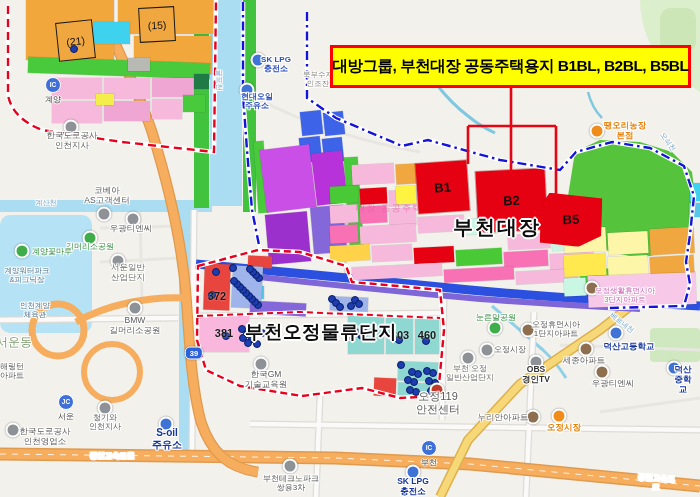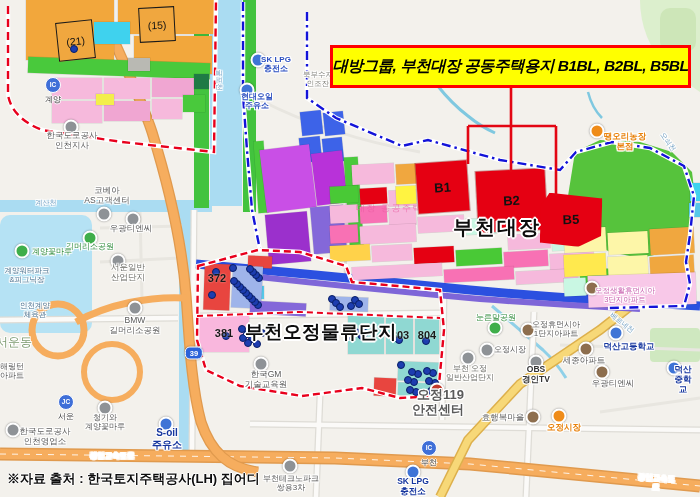--- a/index.html
+++ b/index.html
@@ -35,21 +35,21 @@
            text-shadow:0 0 2px rgba(255,255,255,.6);}
   .badge{position:absolute;z-index:60;transform:translate(-50%,-50%);text-align:center;}
   .badge .bc{width:14px;height:14px;margin:0 auto;border-radius:50%;background:#3f6fd8;border:1px solid #fff;
              color:#fff;font-size:6.5px;font-weight:700;line-height:14px;}
   .badge .bn{font-size:8px;color:#444;margin-top:1px;
              text-shadow:-1px 0 #fff,1px 0 #fff,0 -1px #fff,0 1px #fff;}
   .route{position:absolute;z-index:60;transform:translate(-50%,-50%);background:#2b62d9;border:1px solid #fff;
          border-radius:5px;color:#fff;font-size:7.5px;font-weight:700;padding:1px 4px;box-shadow:0 0 2px rgba(0,0,0,.4);}
   #banner{position:absolute;z-index:80;left:330px;top:45px;width:355px;height:37px;background:#ffff00;
           border:3px solid #ff0000;display:flex;align-items:center;justify-content:center;}
-  #banner span{font-size:15.5px;font-weight:800;color:#000;white-space:nowrap;letter-spacing:-.5px;font-style:italic;}
+  #banner span{font-size:15.5px;font-weight:800;color:#000;white-space:nowrap;letter-spacing:-.5px;}
   #source-note{position:absolute;z-index:80;left:7px;top:470px;font-size:13px;font-weight:700;color:#0d0d0d;
           text-shadow:-1px 0 #fff,1px 0 #fff,0 -1px #fff,0 1px #fff;}
 </style>
 </head>
 <body>
 
 <div id="map">
 
   <svg id="base-svg" width="700" height="497" viewBox="0 0 700 497">
 
@@ -172,21 +172,20 @@
     </g>
   </svg>
 
   <div class="biglabel" id="ojeong-label">부천오정물류단지</div>
   <div class="biglabel" id="daejang-label">부천대장</div>
 
   <div id="banner">
     <span>대방그룹, 부천대장 공동주택용지 B1BL, B2BL, B5BL</span>
   </div>
 
-  <div id="source-note">※자료 출처 : 한국토지주택공사(LH) 집어디</div>
 <div class="zone" style="left: 26px; top: 0px; width: 88px; height: 60px; background: rgb(242, 167, 60); transform: rotate(0deg);"></div>
     <div class="zone" style="left: 118px; top: 0px; width: 96px; height: 34px; background: rgb(242, 167, 60); transform: rotate(0deg);"></div>
     <div class="zone" style="left: 94px; top: 22px; width: 36px; height: 22px; background: rgb(63, 210, 238); transform: rotate(0deg);"></div>
     <div class="zone" style="left: 134px; top: 36px; width: 78px; height: 38px; background: rgb(242, 167, 60); transform: rotate(0deg);"></div>
     <div class="zone" style="left: 28px; top: 60px; width: 182px; height: 16px; background: rgb(73, 201, 60); transform: rotate(2deg);"></div>
     <div class="zone" style="left: 128px; top: 58px; width: 22px; height: 13px; background: rgb(185, 185, 179); transform: rotate(0deg);"></div>
     <div class="zone" style="left: 52px; top: 78px; width: 50px; height: 21px; background: rgb(246, 185, 220); transform: rotate(0deg);"></div>
     <div class="zone" style="left: 104px; top: 78px; width: 46px; height: 21px; background: rgb(246, 185, 220); transform: rotate(0deg);"></div>
     <div class="zone" style="left: 152px; top: 78px; width: 42px; height: 19px; background: rgb(240, 166, 210); transform: rotate(0deg);"></div>
     <div class="zone" style="left: 52px; top: 101px; width: 50px; height: 22px; background: rgb(246, 185, 220); transform: rotate(0deg);"></div>
@@ -257,53 +256,53 @@
     <div class="mlabel" style="left: 219px; top: 80px; font-size: 7px; color: rgb(111, 158, 194); font-weight: 400; transform: translate(-50%, -50%) rotate(90deg);">굴포천</div>
     <div class="mlabel" style="left: 276px; top: 64px; font-size: 8px; color: rgb(43, 79, 192); font-weight: 700; transform: translate(-50%, -50%) rotate(0deg);">SK LPG
 충전소</div>
     <div class="mlabel" style="left: 257px; top: 101px; font-size: 8px; color: rgb(43, 79, 192); font-weight: 700; transform: translate(-50%, -50%) rotate(0deg);">현대오일
 주유소</div>
     <div class="mlabel" style="left: 318px; top: 80px; font-size: 7.5px; color: rgb(138, 138, 132); font-weight: 400; transform: translate(-50%, -50%) rotate(0deg);">북부수자
 인조잔</div>
     <div class="mlabel" style="left: 683px; top: 62px; font-size: 7.5px; color: rgb(152, 160, 144); font-weight: 400; transform: translate(-50%, -50%) rotate(0deg);">인서
 골재</div>
     <div class="mlabel" style="left: 668px; top: 142px; font-size: 7px; color: rgb(111, 158, 194); font-weight: 400; transform: translate(-50%, -50%) rotate(55deg);">오쇠천</div>
-    <div class="mlabel" style="left: 625px; top: 142px; font-size: 8.5px; color: rgb(232, 130, 12); font-weight: 700; transform: translate(-50%, -50%) rotate(0deg);">땡오리농장
+    <div class="mlabel" style="left: 625px; top: 131px; font-size: 8.5px; color: rgb(232, 130, 12); font-weight: 700; transform: translate(-50%, -50%) rotate(0deg);">땡오리농장
 본점</div>
     <div class="mlabel" style="left: 107px; top: 196px; font-size: 8.5px; color: rgb(90, 90, 90); font-weight: 400; transform: translate(-50%, -50%) rotate(0deg);">코베아
 AS고객센터</div>
     <div class="mlabel" style="left: 131px; top: 229px; font-size: 8.5px; color: rgb(90, 90, 90); font-weight: 400; transform: translate(-50%, -50%) rotate(0deg);">우광티엔씨</div>
     <div class="mlabel" style="left: 90px; top: 247px; font-size: 8px; color: rgb(46, 139, 58); font-weight: 400; transform: translate(-50%, -50%) rotate(0deg);">길머리소공원</div>
     <div class="mlabel" style="left: 52px; top: 252px; font-size: 8px; color: rgb(46, 139, 58); font-weight: 400; transform: translate(-50%, -50%) rotate(0deg);">계양꽃마루</div>
     <div class="mlabel" style="left: 27px; top: 276px; font-size: 7.5px; color: rgb(73, 112, 142); font-weight: 400; transform: translate(-50%, -50%) rotate(0deg);">계양워터파크
 &amp;피그닉장</div>
     <div class="mlabel" style="left: 128px; top: 273px; font-size: 8.5px; color: rgb(106, 106, 100); font-weight: 400; transform: translate(-50%, -50%) rotate(0deg);">서운일반
 산업단지</div>
     <div class="mlabel" style="left: 72px; top: 141px; font-size: 8.5px; color: rgb(90, 90, 90); font-weight: 400; transform: translate(-50%, -50%) rotate(0deg);">한국도로공사
 인천지사</div>
     <div class="mlabel" style="left: 35px; top: 311px; font-size: 7.5px; color: rgb(73, 112, 142); font-weight: 400; transform: translate(-50%, -50%) rotate(0deg);">인천계양
 체육관</div>
     <div class="mlabel" style="left: 14px; top: 343px; font-size: 12px; color: rgb(125, 154, 112); font-weight: 400; transform: translate(-50%, -50%) rotate(0deg);">서운동</div>
     <div class="mlabel" style="left: 12px; top: 371px; font-size: 8px; color: rgb(90, 90, 90); font-weight: 400; transform: translate(-50%, -50%) rotate(0deg);">해링턴
 아파트</div>
     <div class="mlabel" style="left: 135px; top: 326px; font-size: 8.5px; color: rgb(90, 90, 90); font-weight: 400; transform: translate(-50%, -50%) rotate(0deg);">BMW
 길머리소공원</div>
     <div class="mlabel" style="left: 105px; top: 422px; font-size: 8px; color: rgb(90, 90, 90); font-weight: 400; transform: translate(-50%, -50%) rotate(0deg);">청기와
-계양꽃마루</div>
+인천지사</div>
     <div class="mlabel" style="left: 167px; top: 438px; font-size: 10px; color: rgb(22, 54, 158); font-weight: 700; transform: translate(-50%, -50%) rotate(0deg);">S-oil
 주유소</div>
     <div class="mlabel" style="left: 45px; top: 437px; font-size: 8.5px; color: rgb(90, 90, 90); font-weight: 400; transform: translate(-50%, -50%) rotate(0deg);">한국도로공사
 인천영업소</div>
     <div class="mlabel" style="left: 112px; top: 456px; font-size: 7.5px; color: rgb(255, 255, 255); font-weight: 700; transform: translate(-50%, -50%) rotate(0deg);">경인고속도로</div>
     <div class="mlabel" style="left: 656px; top: 483px; font-size: 7.5px; color: rgb(255, 255, 255); font-weight: 700; transform: translate(-50%, -50%) rotate(4deg);">경인고속도로</div>
     <div class="mlabel" style="left: 266px; top: 380px; font-size: 8.5px; color: rgb(90, 90, 90); font-weight: 400; transform: translate(-50%, -50%) rotate(0deg);">한국GM
 기술교육원</div>
-    <div class="mlabel" style="left: 438px; top: 403px; font-size: 13px; color: rgb(90, 90, 90); font-weight: 700; transform: translate(-50%, -50%) rotate(0deg); text-align: right;">오정119
+    <div class="mlabel" style="left: 438px; top: 403px; font-size: 11px; color: rgb(90, 90, 90); font-weight: 400; transform: translate(-50%, -50%) rotate(0deg);">오정119
 안전센터</div>
-    <div class="mlabel" style="left: 503px; top: 418px; font-size: 8.5px; color: rgb(90, 90, 90); font-weight: 400; transform: translate(-50%, -50%) rotate(0deg);">효행복마을</div>
+    <div class="mlabel" style="left: 503px; top: 418px; font-size: 8.5px; color: rgb(90, 90, 90); font-weight: 400; transform: translate(-50%, -50%) rotate(0deg);">누리안아파트</div>
     <div class="mlabel" style="left: 564px; top: 428px; font-size: 8.5px; color: rgb(232, 130, 12); font-weight: 700; transform: translate(-50%, -50%) rotate(0deg);">오정시장</div>
     <div class="mlabel" style="left: 413px; top: 487px; font-size: 8.5px; color: rgb(22, 54, 158); font-weight: 700; transform: translate(-50%, -50%) rotate(0deg);">SK LPG
 충전소</div>
     <div class="mlabel" style="left: 291px; top: 483px; font-size: 8px; color: rgb(90, 90, 90); font-weight: 400; transform: translate(-50%, -50%) rotate(0deg);">부천테크노파크
 쌍용3차</div>
     <div class="mlabel" style="left: 496px; top: 318px; font-size: 8px; color: rgb(46, 139, 58); font-weight: 400; transform: translate(-50%, -50%) rotate(0deg);">눈른말공원</div>
     <div class="mlabel" style="left: 625px; top: 296px; font-size: 7.5px; color: rgb(199, 95, 174); font-weight: 400; transform: translate(-50%, -50%) rotate(0deg);">오정생활휴먼시아
 3단지아파트</div>
     <div class="mlabel" style="left: 556px; top: 329px; font-size: 8px; color: rgb(90, 90, 90); font-weight: 400; transform: translate(-50%, -50%) rotate(0deg);">오정휴먼시아
 1단지아파트</div>
@@ -404,17 +403,17 @@
     <div class="dot" style="left: 355px; top: 300px;"></div>
     <div class="dot" style="left: 340px; top: 307px;"></div>
     <div class="dot" style="left: 359px; top: 304px;"></div>
     <div class="dot" style="left: 216px; top: 272px;"></div>
     <div class="dot" style="left: 212px; top: 295px;"></div>
     <div class="dot" style="left: 226px; top: 336px;"></div>
     <div class="dot" style="left: 399px; top: 340px;"></div>
     <div class="dot" style="left: 426px; top: 341px;"></div>
     <div class="dot" style="left: 74px; top: 49px;"></div>
     <div class="dot" style="left: 362px; top: 336px;"></div>
-    <div class="zonenum" style="left: 217px; top: 278px;">372</div>
+    <div class="zonenum" style="left: 217px; top: 296px;">372</div>
     <div class="zonenum" style="left: 224px; top: 333px;">381</div>
     <div class="zonenum" style="left: 400px; top: 335px; text-align: center;">803</div>
-    <div class="zonenum" style="left: 427px; top: 335px;">804</div>
+    <div class="zonenum" style="left: 427px; top: 335px;">460</div>
   </div>
 
 </body></html>

